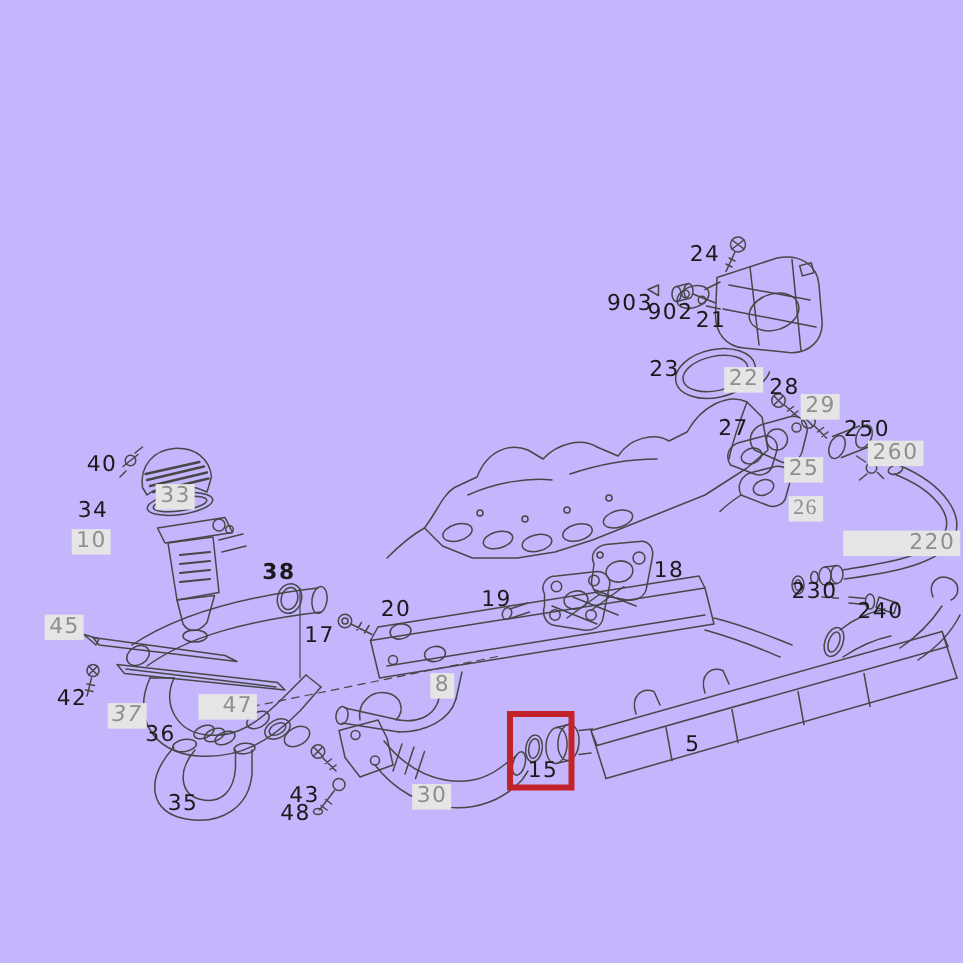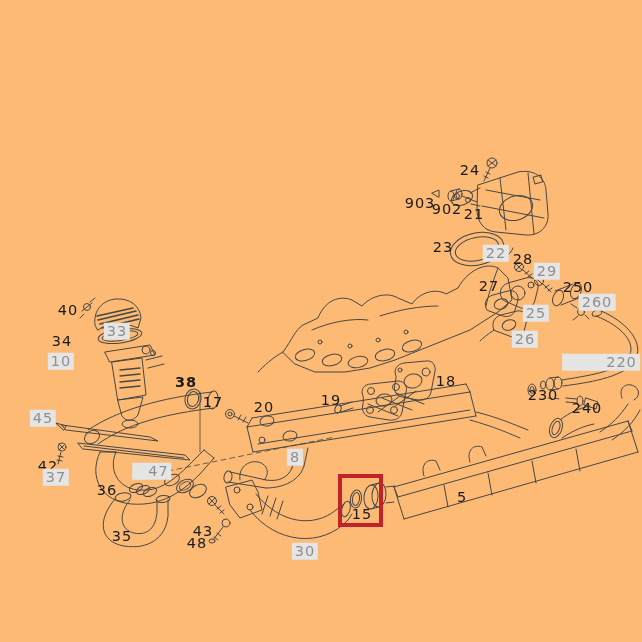--- a/index.html
+++ b/index.html
@@ -1,16 +1,16 @@
 <!DOCTYPE html>
 <html><head>
 <meta charset="utf-8">
 <style>
   html,body{margin:0;padding:0;background:#fff;}
-  #stage{position:relative;width:642px;height:642px;background:#fdba74;overflow:hidden;
+  #stage{position:relative;width:642px;height:642px;background:#c4b5fd;overflow:hidden;
          font-family:"DejaVu Sans",sans-serif;}
   #art{position:absolute;left:0;top:0;z-index:1;}
   #highlight-box{position:absolute;left:338px;top:474px;width:37px;height:45px;
          border:4px solid #c2232a;z-index:2;}
   #label-layer{position:absolute;left:0;top:0;width:642px;height:642px;z-index:3;}
   .lbl{position:absolute;transform:translate(-50%,-50%);font-size:14.5px;
        letter-spacing:1px;color:#1a1a1a;white-space:nowrap;line-height:1;}
   .lbl.shaded{background:#e5e5e5;color:#8f8f8f;padding:1px 3px;}
   #typ-panel{position:absolute;left:562px;top:147px;width:80px;height:115px;z-index:3;
        box-sizing:border-box;border-left:1px solid #cfcfcf;border-bottom:1px solid #cfcfcf;
@@ -282,41 +282,41 @@
       <span class="lbl" style="left: 447px; top: 209px;">902</span>
       <span class="lbl" style="left: 474px; top: 214px;">21</span>
       <span class="lbl" style="left: 443px; top: 247px;">23</span>
       <span class="lbl shaded" style="left: 496px; top: 253px;">22</span>
       <span class="lbl" style="left: 523px; top: 259px;">28</span>
       <span class="lbl shaded" style="left: 547px; top: 271px;">29</span>
       <span class="lbl" style="left: 489px; top: 286px;">27</span>
       <span class="lbl" style="left: 578px; top: 287px;">250</span>
       <span class="lbl shaded" style="left: 597px; top: 302px;">260</span>
       <span class="lbl shaded" style="left: 536px; top: 313px;">25</span>
-      <span class="lbl shaded" style="left: 525px; top: 339px;">26</span>
+      <span class="lbl shaded" style="left: 537px; top: 339px; font-family: Liberation Serif, serif;">26</span>
       <span class="lbl shaded" style="left: 601px; top: 362px; padding-left: 44px;">220</span>
       <span class="lbl" style="left: 543px; top: 395px;">230</span>
       <span class="lbl" style="left: 587px; top: 408px;">240</span>
       <span class="lbl" style="left: 68px; top: 310px;">40</span>
       <span class="lbl shaded" style="left: 117px; top: 331px;">33</span>
       <span class="lbl" style="left: 62px; top: 341px;">34</span>
       <span class="lbl shaded" style="left: 61px; top: 361px;">10</span>
       <span class="lbl" style="left: 186px; top: 382px; font-weight: bold;">38</span>
-      <span class="lbl" style="left: 213px; top: 402px;">17</span>
+      <span class="lbl" style="left: 213px; top: 424px;">17</span>
       <span class="lbl" style="left: 264px; top: 407px;">20</span>
       <span class="lbl" style="left: 331px; top: 400px;">19</span>
       <span class="lbl" style="left: 446px; top: 381px;">18</span>
       <span class="lbl shaded" style="left: 43px; top: 418px;">45</span>
       <span class="lbl" style="left: 48px; top: 466px;">42</span>
-      <span class="lbl shaded" style="left: 56px; top: 477px;">37</span>
+      <span class="lbl shaded" style="left: 85px; top: 477px; font-style: italic;">37</span>
       <span class="lbl shaded" style="left: 152px; top: 471px; padding-left: 16px;">47</span>
       <span class="lbl" style="left: 107px; top: 490px;">36</span>
       <span class="lbl shaded" style="left: 295px; top: 457px;">8</span>
       <span class="lbl" style="left: 197px; top: 507px; margin-top: 36px;">48</span>
       <span class="lbl" style="left: 203px; top: 531px;">43</span>
       <span class="lbl" style="left: 122px; top: 536px;">35</span>
-      <span class="lbl shaded" style="left: 305px; top: 531px; margin-top: 20px;">30</span>
+      <span class="lbl shaded" style="left: 288px; top: 531px;">30</span>
       <span class="lbl" style="left: 362px; top: 514px;">15</span>
       <span class="lbl" style="left: 462px; top: 497px;">5</span>
     </div>
 
 
 </div>
 
 </body></html>

